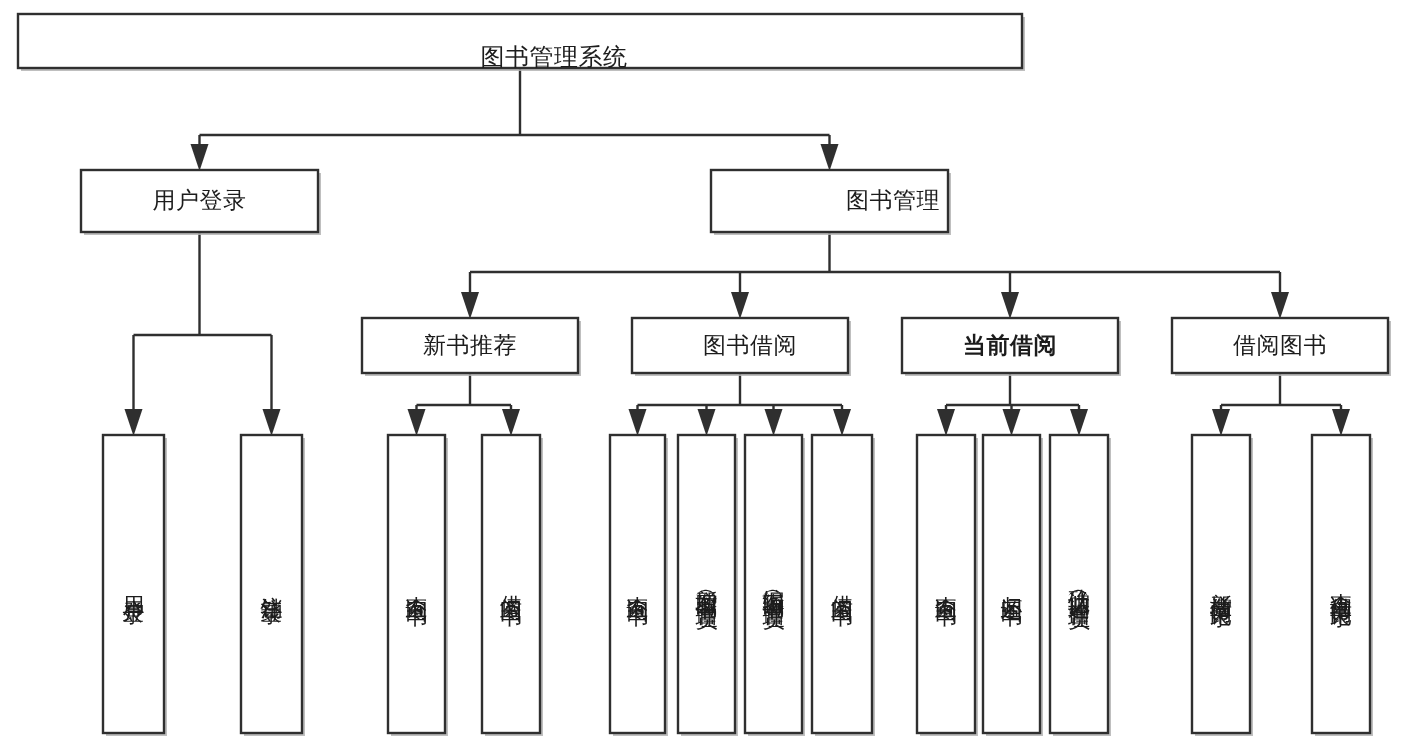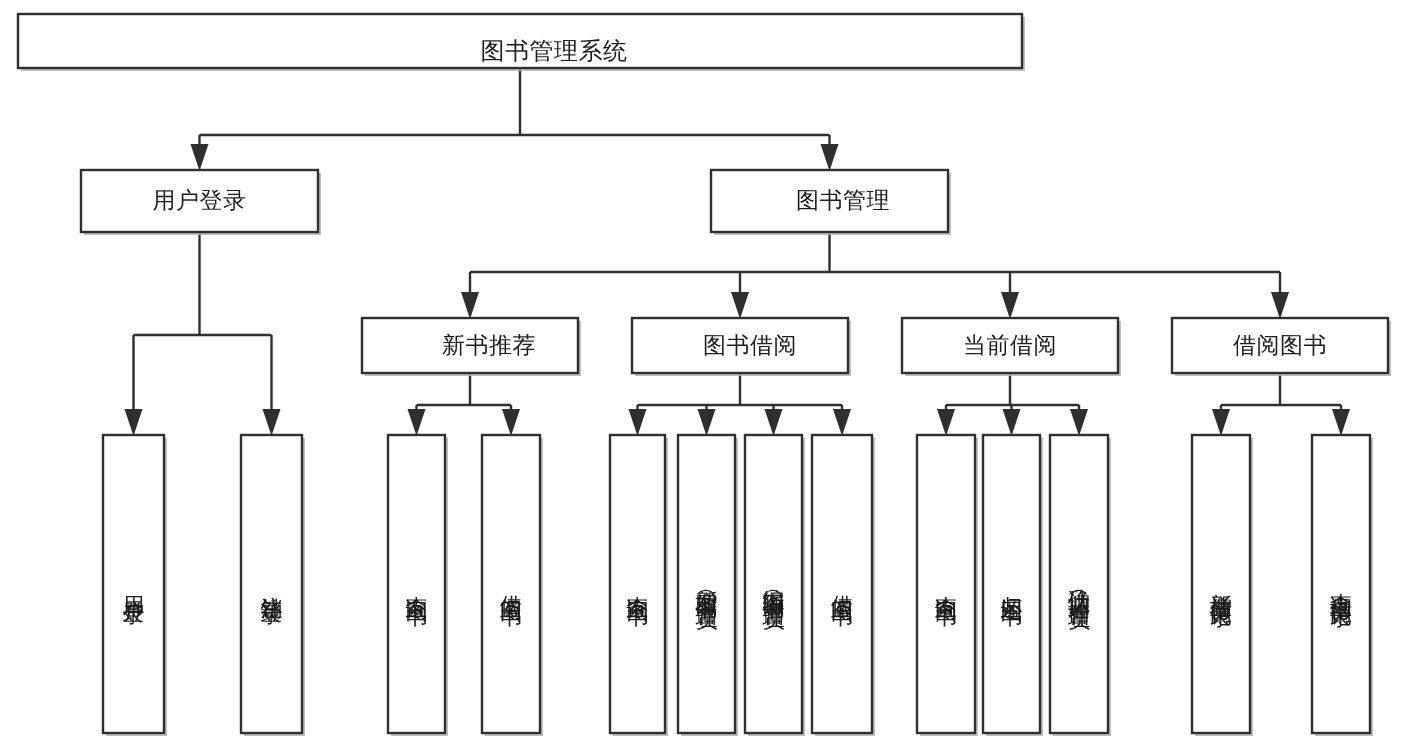--- a/index.html
+++ b/index.html
@@ -181,26 +181,26 @@
         <rect x="1053" y="438" width="58" height="298" class="node-shadow"></rect>
         <rect x="1050" y="435" width="58" height="298" class="node-box"></rect>
         <rect x="1195" y="438" width="58" height="298" class="node-shadow"></rect>
         <rect x="1192" y="435" width="58" height="298" class="node-box"></rect>
         <rect x="1315" y="438" width="58" height="298" class="node-shadow"></rect>
         <rect x="1312" y="435" width="58" height="298" class="node-box"></rect>
       </g>
     </svg>
 
   <div id="labels-layer">
-      <div class="node-label label-top" style="left: 18px; top: 24px; width: 1072px; height: 54px; font-family: Liberation Serif, serif;">图书管理系统</div>
+      <div class="node-label label-top" style="left: 18px; top: 30px; width: 1072px; height: 54px; font-family: Liberation Serif, serif;">图书管理系统</div>
       <div class="node-label label-h" style="left: 81px; top: 170px; width: 237px; height: 62px;">用户登录</div>
-      <div class="node-label label-h" style="left: 698px; top: 170px; width: 242px; height: 62px; padding-left: 24px;">图书管理</div>
-      <div class="node-label label-h" style="left: 362px; top: 318px; width: 216px; height: 55px; padding-left: 19px;">新书推荐</div>
+      <div class="node-label label-h" style="left: 748px; top: 170px; width: 242px; height: 62px; padding-left: 24px;">图书管理</div>
+      <div class="node-label label-h" style="left: 362px; top: 318px; width: 216px; height: 55px;">新书推荐</div>
       <div class="node-label label-h" style="left: 632px; top: 318px; width: 236px; height: 55px;">图书借阅</div>
-      <div class="node-label label-h" style="left: 902px; top: 318px; width: 216px; height: 55px;">当前借阅</div>
+      <div class="node-label label-h" style="left: 902px; top: 318px; width: 216px; height: 55px; font-weight: bold;">当前借阅</div>
       <div class="node-label label-h" style="left: 1172px; top: 318px; width: 216px; height: 55px;">借阅图书</div>
       <div class="node-label label-v" style="left: 103px; top: 435px; width: 61px; height: 298px;">用户登录</div>
       <div class="node-label label-v" style="left: 241px; top: 435px; width: 61px; height: 298px;">注销登录</div>
       <div class="node-label label-v" style="left: 388px; top: 435px; width: 57px; height: 298px;">查询图书</div>
       <div class="node-label label-v" style="left: 482px; top: 435px; width: 58px; height: 298px;">借阅图书</div>
       <div class="node-label label-v" style="left: 610px; top: 435px; width: 55px; height: 298px;">查询图书</div>
       <div class="node-label label-v" style="left: 678px; top: 435px; width: 57px; height: 298px;">新增图书（管理员）</div>
       <div class="node-label label-v" style="left: 745px; top: 435px; width: 57px; height: 298px;">编辑图书（管理员）</div>
       <div class="node-label label-v" style="left: 812px; top: 435px; width: 60px; height: 298px;">借阅图书</div>
       <div class="node-label label-v" style="left: 917px; top: 435px; width: 58px; height: 298px;">查询图书</div>

